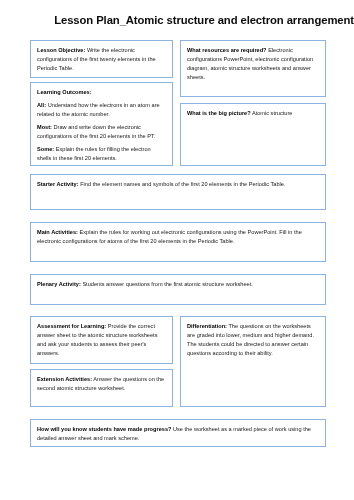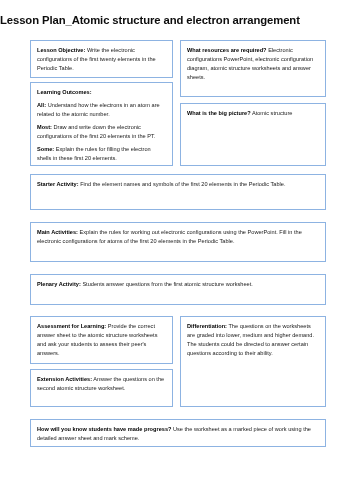--- a/index.html
+++ b/index.html
@@ -21,21 +21,21 @@
     width: 354px;
     height: 500px;
     box-sizing: border-box;
     padding: 0;
   }
   .doc-title {
     position: absolute;
     left: 0;
     top: 14px;
     width: 354px;
-    text-align: left;
+    text-align: right;
     font-size: 11.3px;
     font-weight: bold;
     letter-spacing: -0.1px;
     color: #0d0d0d;
   }
   .box {
     position: absolute;
     box-sizing: border-box;
     border: 1px solid #8db3e2;
     background: #ffffff;

